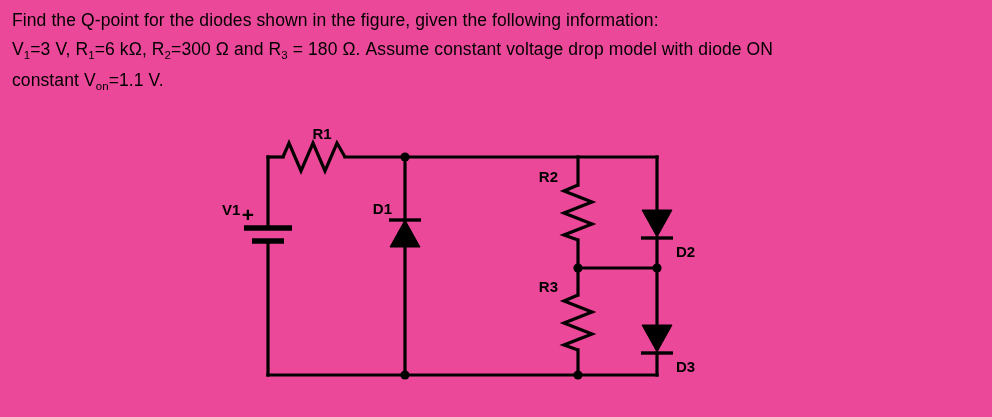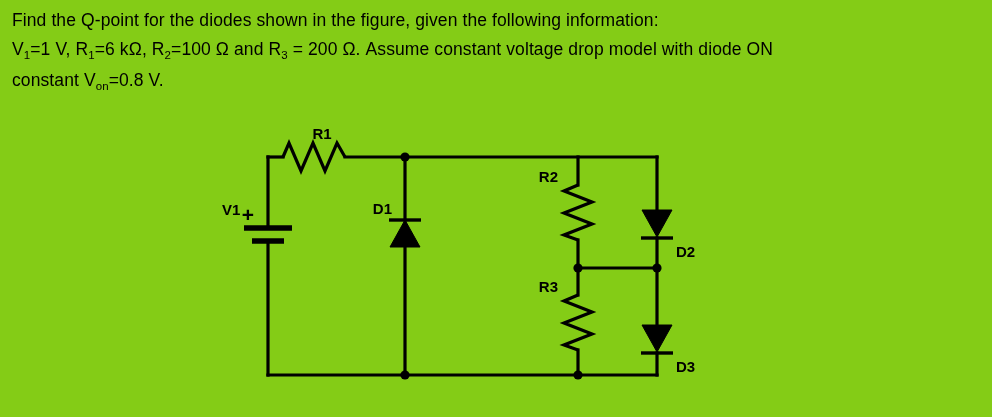--- a/index.html
+++ b/index.html
@@ -12,21 +12,21 @@
     height: 417px;
     font-family: "Liberation Sans", sans-serif;
     color: #000000;
     overflow: hidden;
     position: relative;
   }
   #page {
     position: relative;
     width: 992px;
     height: 417px;
-    background: #84cc16;
+    background: #ec4899;
   }
   .problem-text {
     position: absolute;
     left: 12px;
     top: 6px;
     width: 968px;
     font-size: 17.5px;
     line-height: 29px;
     color: #000000;
     letter-spacing: 0.1px;
@@ -100,22 +100,22 @@
     fill: #000000;
   }
 </style>
 </head>
 <body>
 
 <div id="page">
 
   <div class="problem-text">
     <div class="line">Find the Q-point for the diodes shown in the figure, given the following information:</div>
-    <div class="line"><span>V</span><sub>1</sub><span>=1 V, </span><span>R</span><sub>1</sub><span>=6 kΩ, </span><span>R</span><sub>2</sub><span>=100 Ω and </span><span>R</span><sub>3</sub><span> = 200 Ω. Assume constant voltage drop model with diode ON</span></div>
-    <div class="line"><span>constant V</span><sub>on</sub><span>=0.8 V.</span></div>
+    <div class="line"><span>V</span><sub>1</sub><span>=3 V, </span><span>R</span><sub>1</sub><span>=6 kΩ, </span><span>R</span><sub>2</sub><span>=300 Ω and </span><span>R</span><sub>3</sub><span> = 180 Ω. Assume constant voltage drop model with diode ON</span></div>
+    <div class="line"><span>constant V</span><sub>on</sub><span>=1.1 V.</span></div>
   </div>
 
   <div class="circuit-area">
     <svg class="schematic" viewBox="0 0 992 307">
 
       <path class="wire" d="M 268 47 L 283 47"></path>
 
       <path class="wire" d="M 345 47 L 657 47"></path>
 
       <path class="wire" d="M 268 47 L 268 118"></path>

